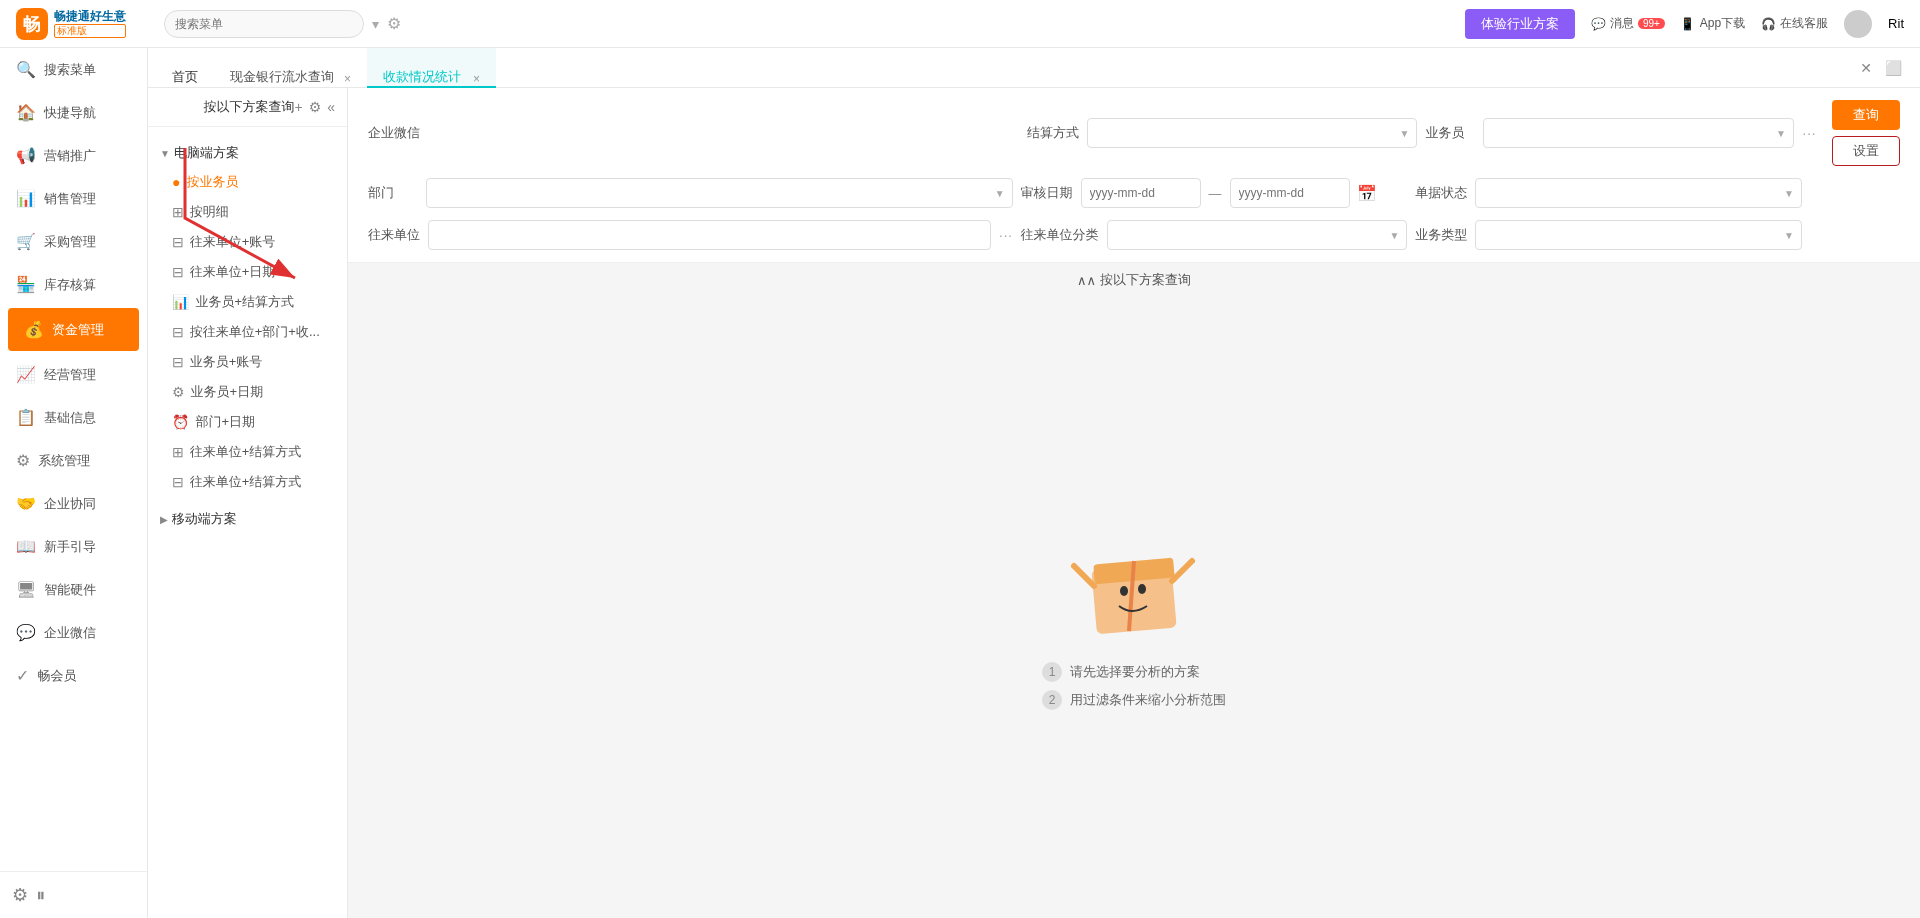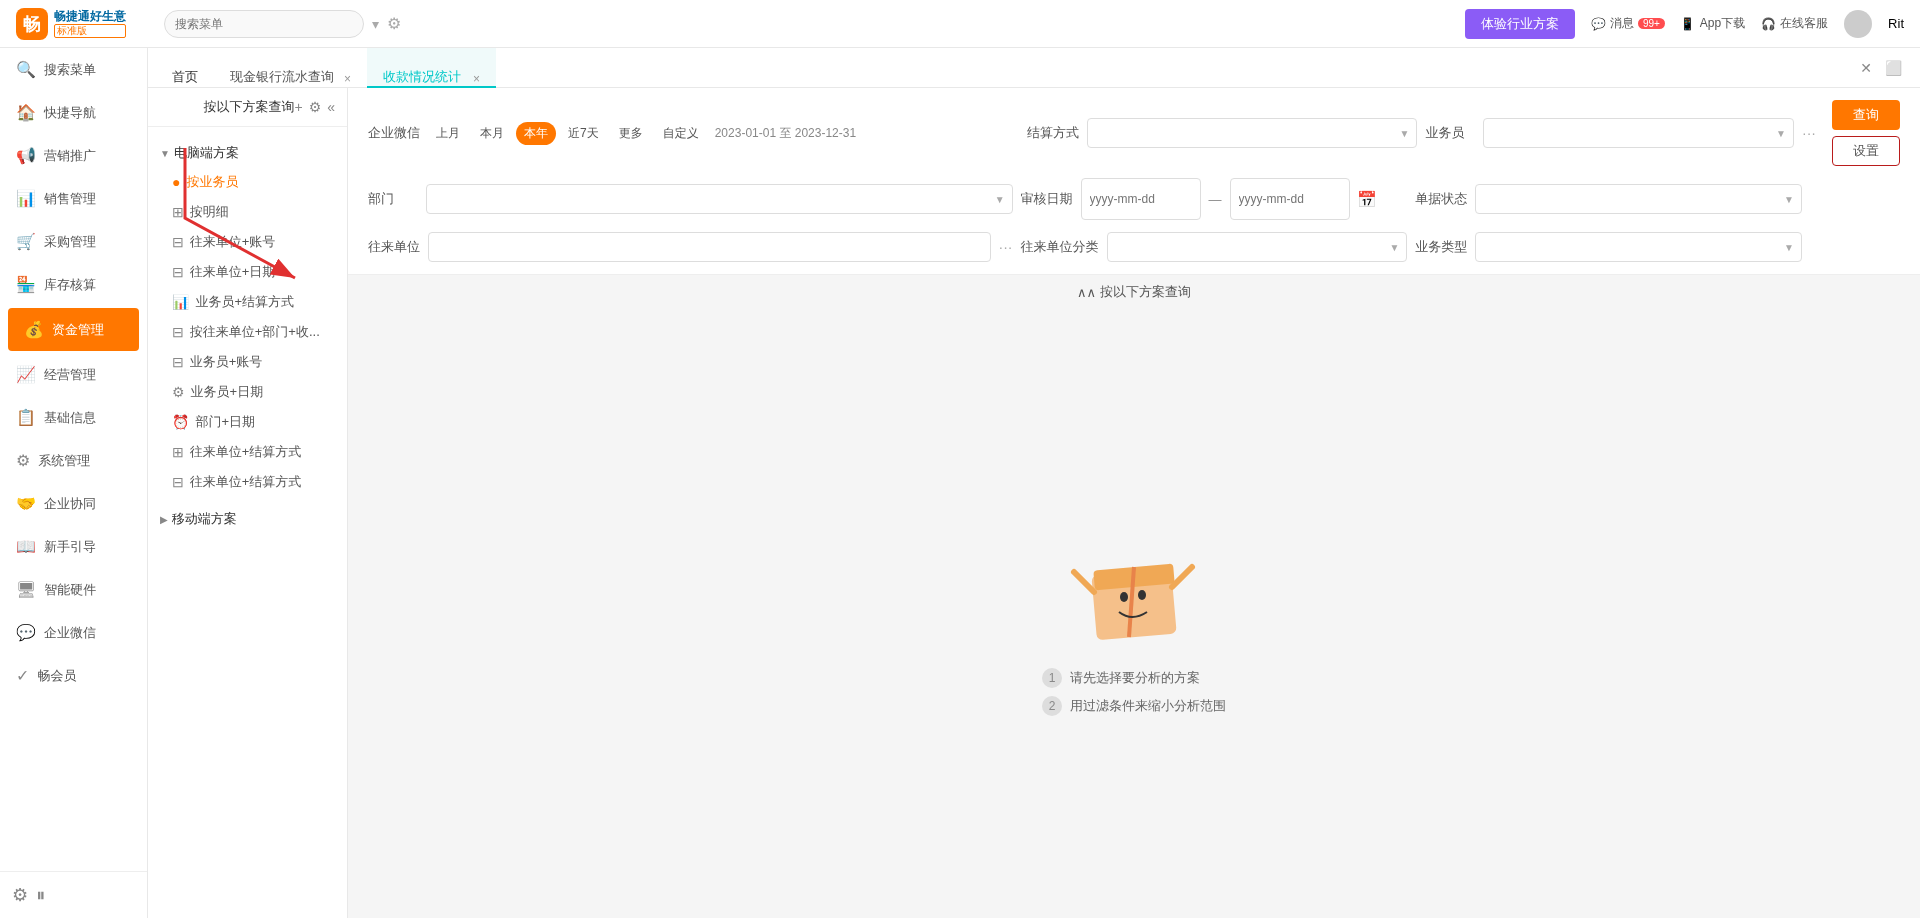--- a/index.html
+++ b/index.html
@@ -345,21 +345,21 @@
       cursor: pointer;
     }
     .select-with-arrow {
       position: relative;
       display: flex;
       align-items: center;
       flex: 1;
     }
     .select-with-arrow .arrow { position: absolute; right: 8px; color: #aaa; font-size: 10px; }
     .date-input {
-      height: 42px;
+      height: 30px;
       border: 1px solid #ddd;
       border-radius: 4px;
       padding: 12px 8px;
       font-size: 12px;
       color: #bbb;
       width: 120px;
     }
     .date-sep { color: #888; }
     .more-conditions-bar {
       background: #f5f5f5;
@@ -646,29 +646,20 @@
           </div>
         </div>
       </div>
 
       <div class="query-panel">
         <div class="query-conditions">
 
           <div class="condition-row">
             <div class="condition-group" style="flex:2.5">
               <span class="condition-label">企业微信</span>
-              <div class="date-tabs">
-                <span class="date-tab">上月</span>
-                <span class="date-tab">本月</span>
-                <span class="date-tab active">本年</span>
-                <span class="date-tab">近7天</span>
-                <span class="date-tab">更多</span>
-                <span class="date-tab">自定义</span>
-                <span class="date-range">2023-01-01 至 2023-12-31</span>
-              </div>
             </div>
             <div class="condition-group" style="flex:1.5">
               <span class="condition-label">结算方式</span>
               <div class="select-with-arrow">
                 <select class="condition-select"></select>
                 <span class="arrow">▼</span>
               </div>
             </div>
             <div class="condition-group" style="flex:1.5">
               <span class="condition-label">业务员</span>

